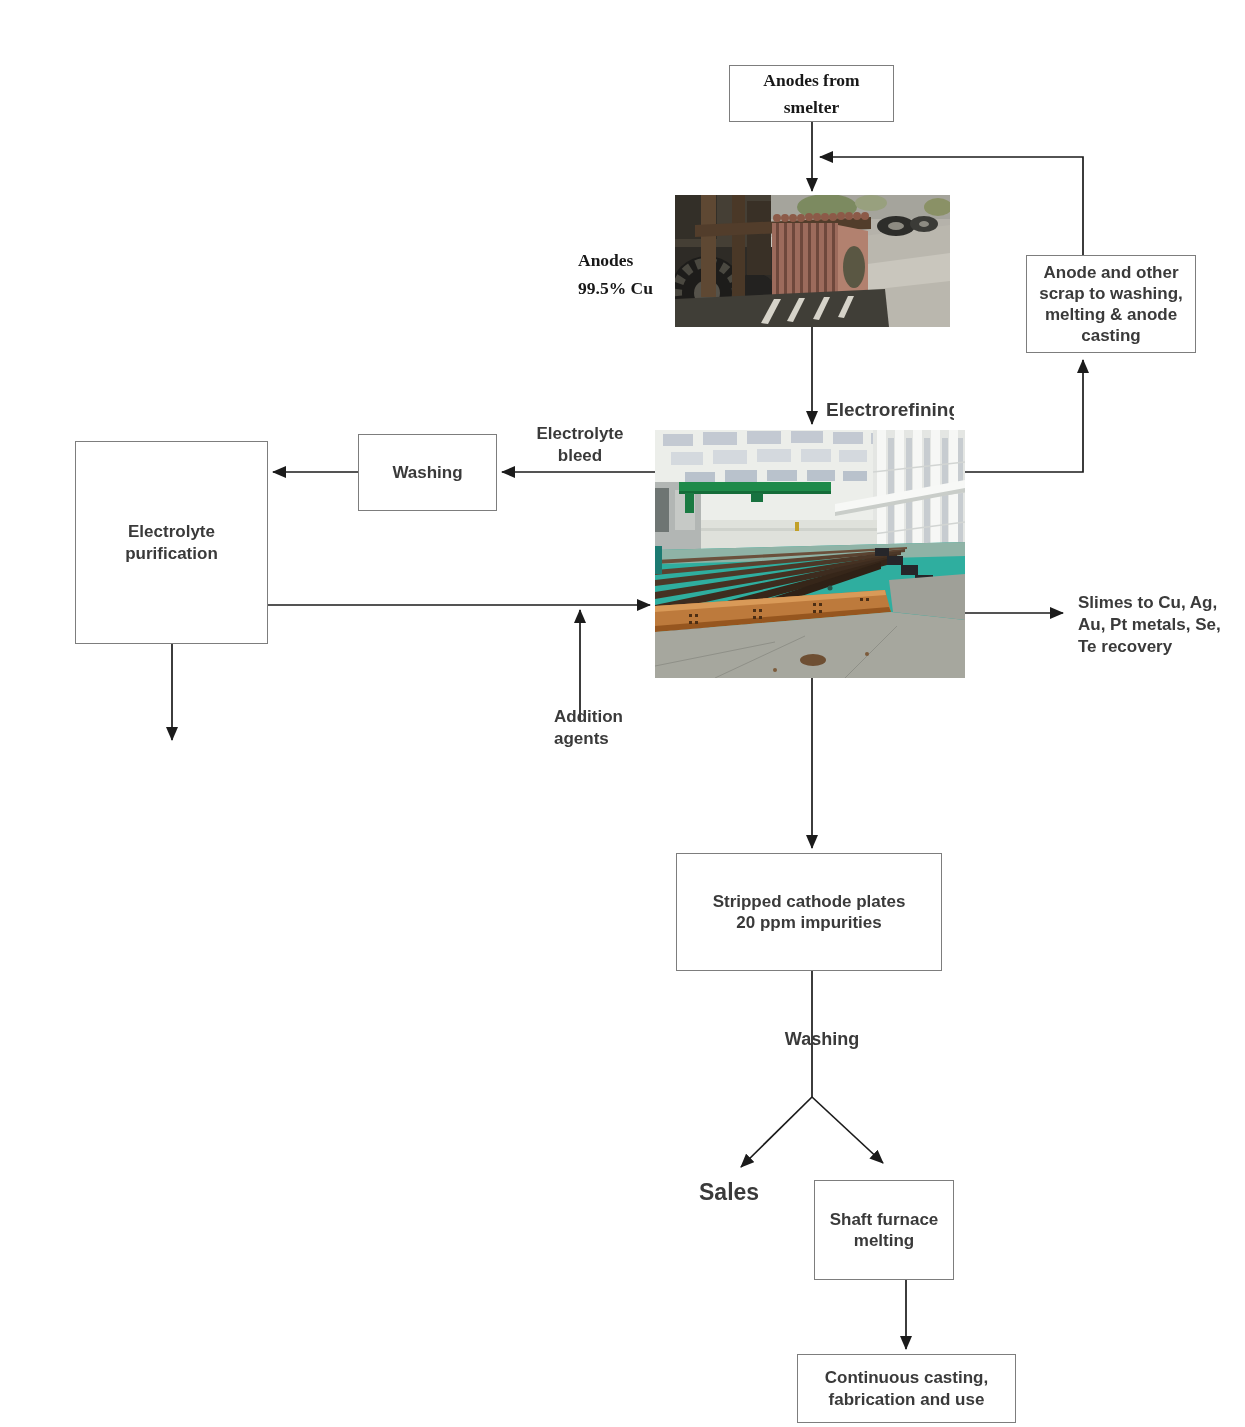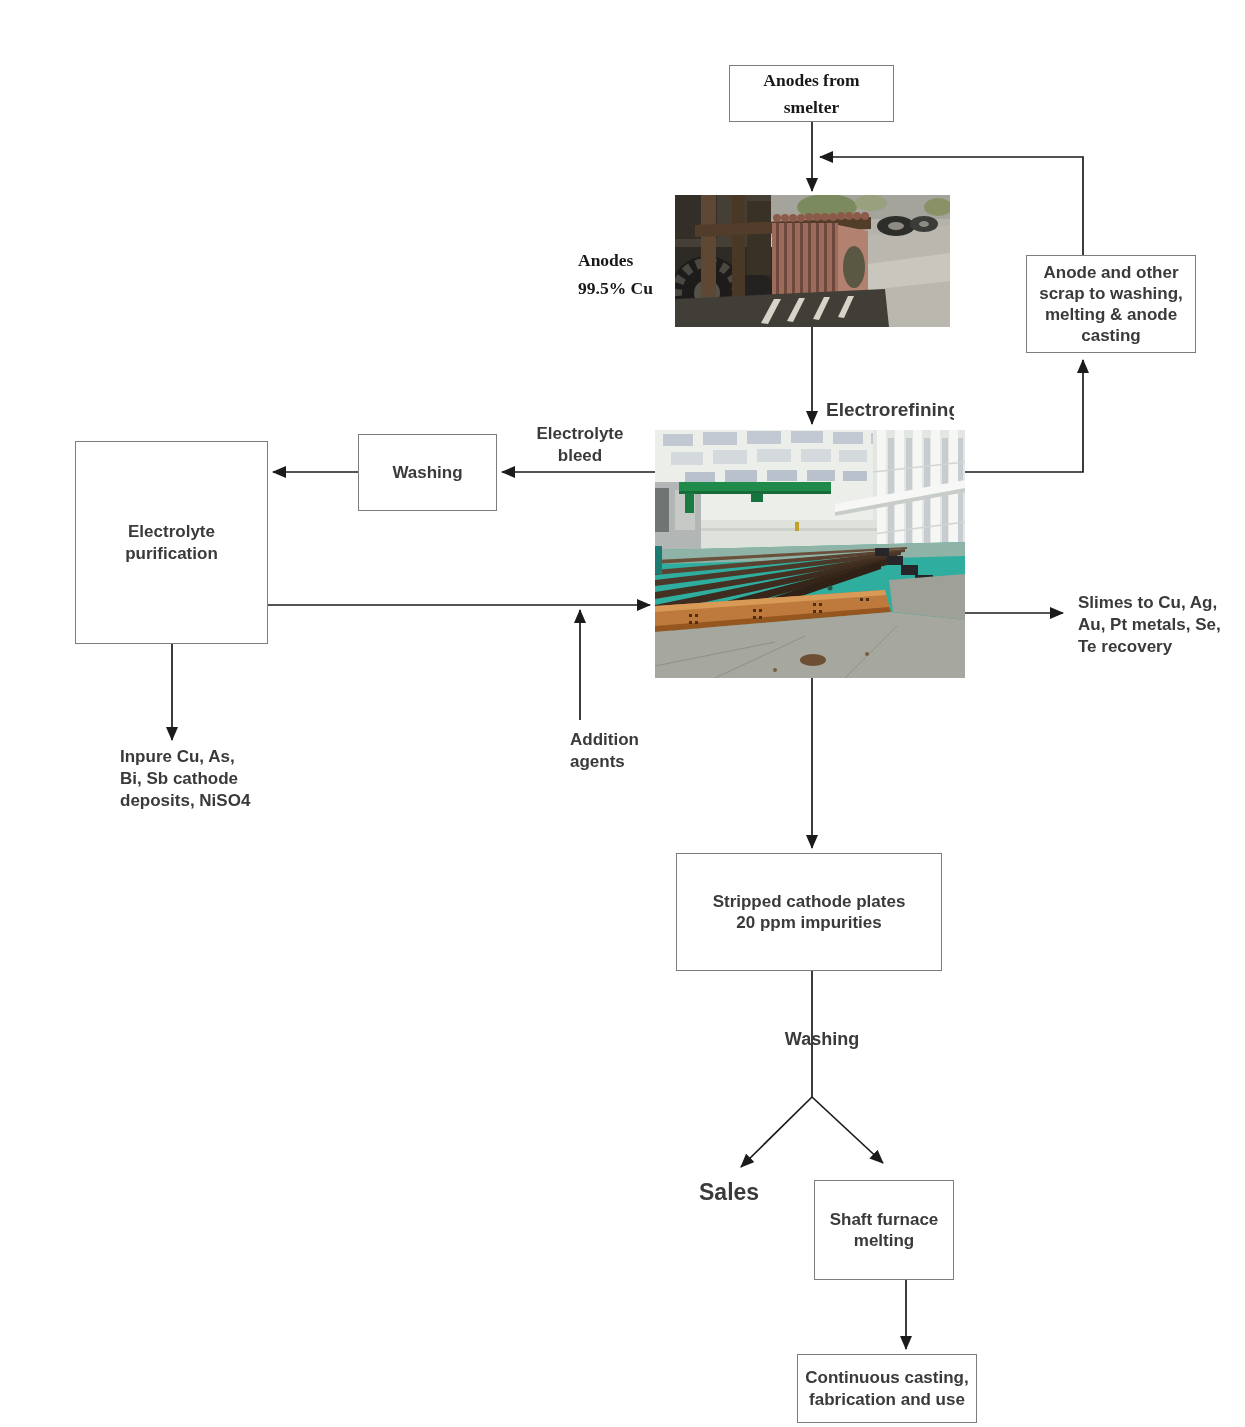--- a/index.html
+++ b/index.html
@@ -239,39 +239,36 @@
 
   <div class="box" style="left:75px; top:441px; width:193px; height:203px;">Electrolyte
 purification</div>
 
   <div class="box" style="left:676px; top:853px; width:266px; height:118px;">Stripped cathode plates
 20 ppm impurities</div>
 
   <div class="box" style="left:814px; top:1180px; width:140px; height:100px;">Shaft furnace
 melting</div>
 
-  <div class="box" style="left:797px; top:1354px; width:180px; height:69px;">Continuous casting,
+  <div class="box" style="left:797px; top:1354px; width:219px; height:69px;">Continuous casting,
 fabrication and use</div>
 
   <div class="lbl serif" style="left:578px; top:246px; width:110px;">Anodes
 99.5% Cu</div>
 
   <div class="lbl clip" style="left:826px; top:398px; width:128px; height:26px;">Electrorefining</div>
 
   <div class="lbl center" style="left:519px; top:423px; width:122px;">Electrolyte
 bleed</div>
 
   <div class="lbl" style="left:1078px; top:592px; width:172px;">Slimes to Cu, Ag,
 Au, Pt metals, Se,
 Te recovery</div>
 
-  <div class="lbl" style="left:120px; top:746px; width:185px;">Inpure Cu, As,
-Bi, Sb cathode
-deposits, NiSO4</div>
-
-  <div class="lbl" style="left:554px; top:729px; width:110px;margin-left:16px;">Addition
+
+  <div class="lbl" style="left:554px; top:706px; width:110px;">Addition
 agents</div>
 
   <div class="lbl center" style="left:752px; top:1028px; width:140px; font-size:18px;">Washing</div>
 
   <div class="lbl" style="left:699px; top:1178px; width:80px; font-size:23px;">Sales</div>
 
 </div>
 
 </body></html>

